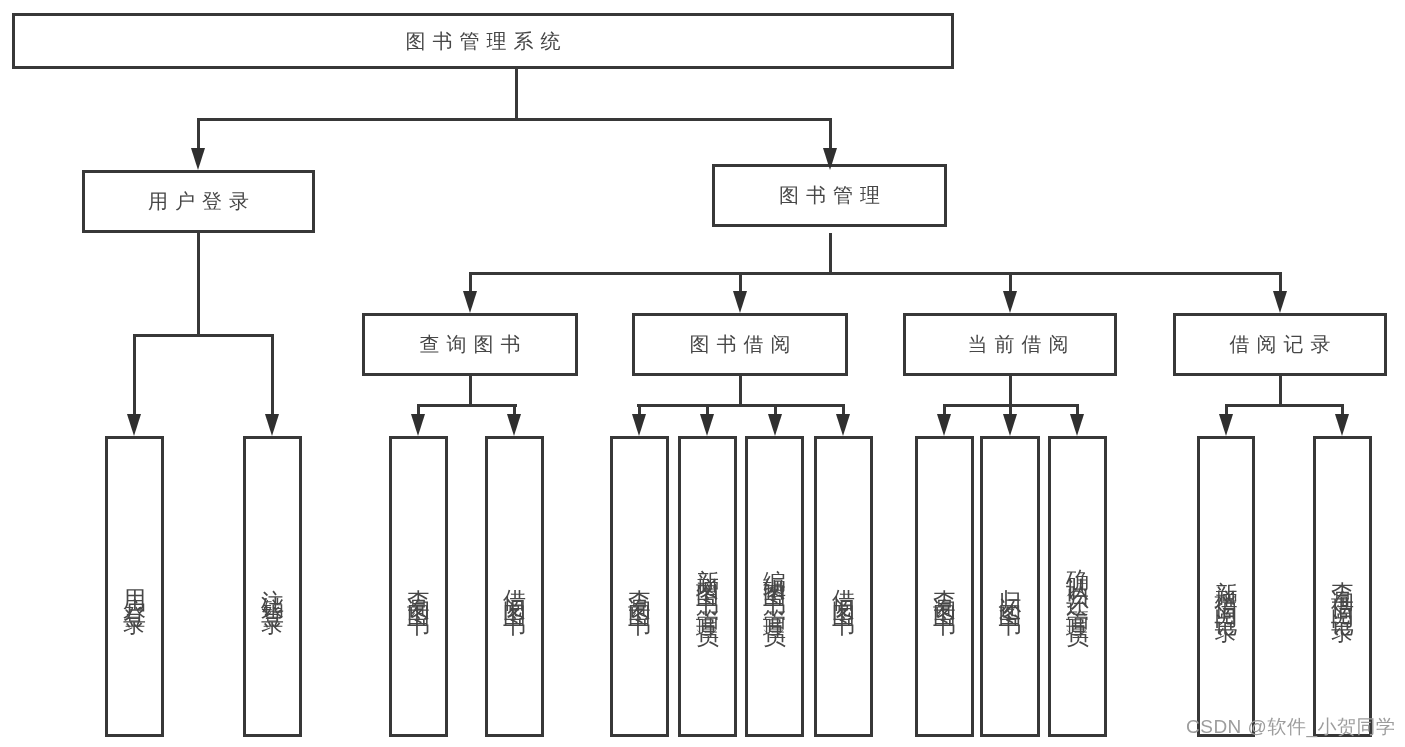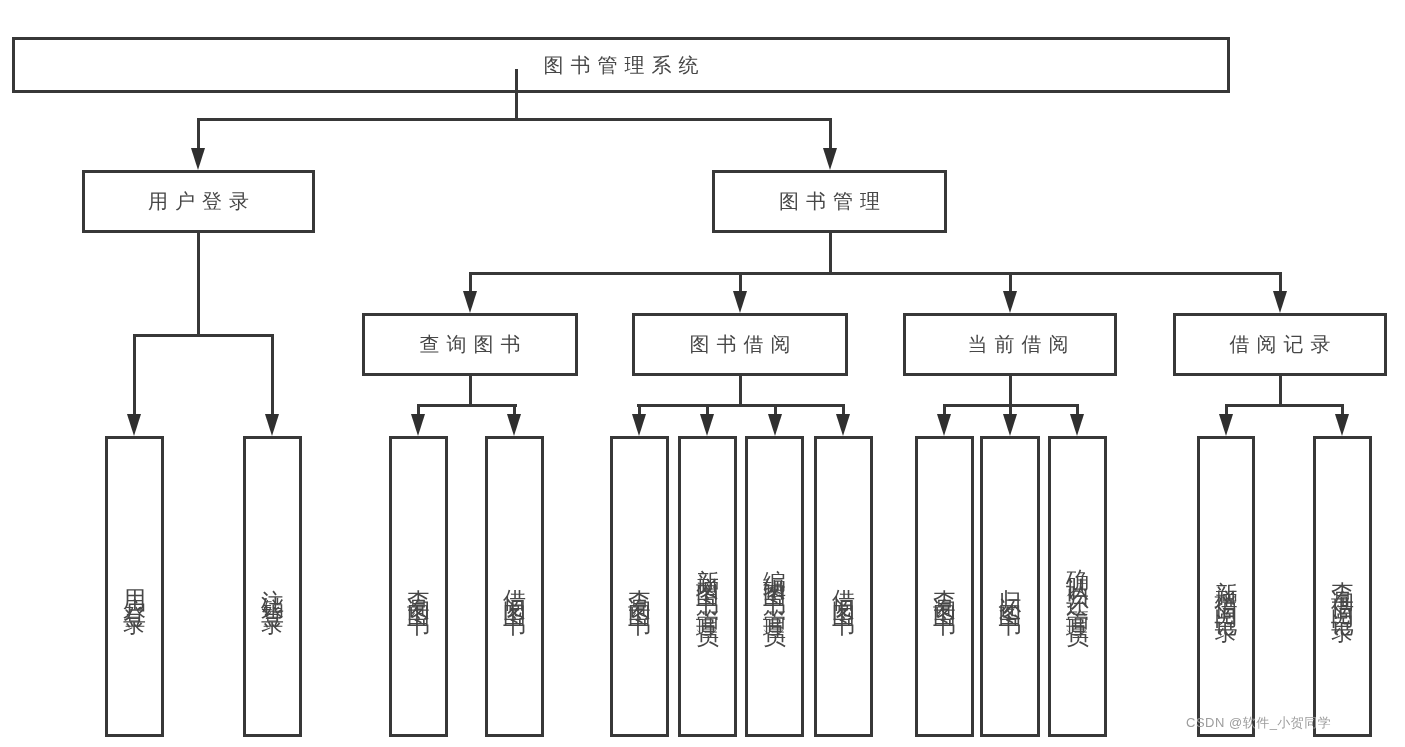--- a/index.html
+++ b/index.html
@@ -20,33 +20,33 @@
   }
   .lv{position:absolute;width:3px;background:#383838;}
   .lh{position:absolute;height:3px;background:#383838;}
   .arrow{
     position:absolute;width:0;height:0;
     border-left:7px solid transparent;border-right:7px solid transparent;
     border-top:22px solid #2f2f2f;
   }
   .watermark{
     position:absolute;left:1186px;top:714px;
-    font-size:13px;color:#9d9d9d;letter-spacing:0.5px;white-space:nowrap;z-index:5;
+    font-size:19px;color:#9d9d9d;letter-spacing:0.5px;white-space:nowrap;z-index:5;
   }
 </style>
 </head>
 <body>
 
 <div class="canvas">
 
-  <div class="node h" style="left:12px;top:13px;width:1218px;height:56px;margin-top:24px;">图书管理系统</div>
+  <div class="node h" style="left:12px;top:13px;width:942px;height:56px;">图书管理系统</div>
 
   <div class="node h" style="left:82px;top:170px;width:233px;height:63px;">用户登录</div>
 
-  <div class="node h" style="left:712px;top:170px;width:235px;height:63px;">图书管理</div>
+  <div class="node h" style="left:712px;top:164px;width:235px;height:63px;">图书管理</div>
 
   <div class="node h" style="left:362px;top:313px;width:216px;height:63px;">查询图书</div>
 
   <div class="node h" style="left:632px;top:313px;width:216px;height:63px;">图书借阅</div>
 
   <div class="node h" style="left:903px;top:313px;width:214px;height:63px;padding-left:16px;">当前借阅</div>
 
   <div class="node h" style="left:1173px;top:313px;width:214px;height:63px;">借阅记录</div>
 
   <div class="node v" style="left:105px;top:436px;width:59px;height:301px;">用户登录</div>

